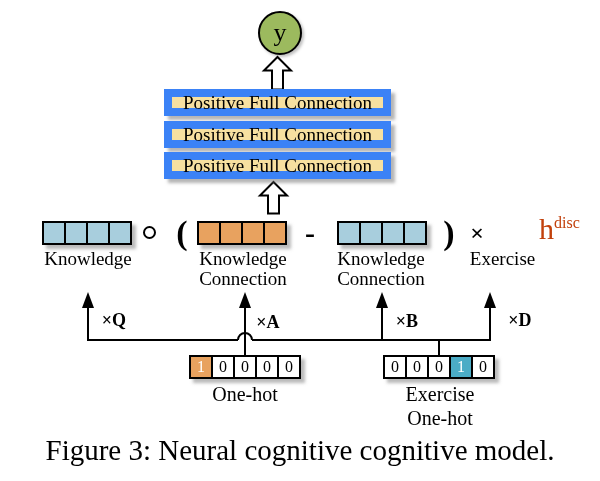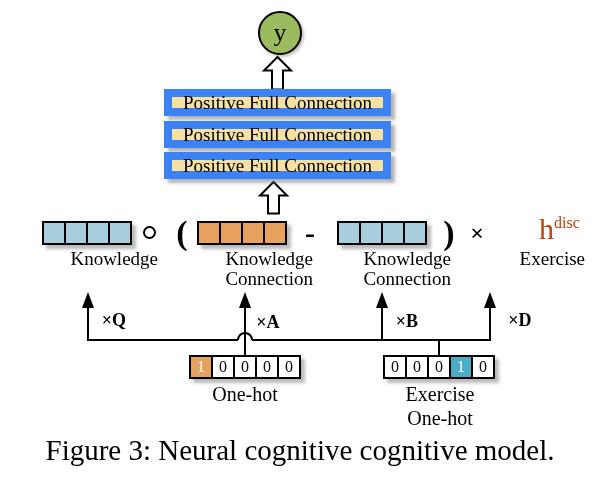--- a/index.html
+++ b/index.html
@@ -35,21 +35,21 @@
   .op-paren{font-size:34px;font-weight:bold;}
   .op-minus{font-size:30px;font-weight:bold;}
   .op-times{font-size:24px;font-weight:bold;}
   .ring{left:143px;top:226px;width:13px;height:13px;border:2.5px solid #000;
     border-radius:50%;box-sizing:border-box;}
   
   .hdisc{left:491px;top:212px;white-space:nowrap;color:#c2410c;margin-left:48px;}
   .hdisc .hbase{font-size:30px;}
   .hdisc .hsup{font-size:16px;position:relative;top:-11px;}
   
-  .termlab{font-size:19px;line-height:20px;text-align:right;top:249px;}
+  .termlab{font-size:19px;line-height:20px;text-align:center;top:249px;}
   
   .mult{font-size:18px;font-weight:bold;width:36px;text-align:center;}
   
   .ohlab{font-size:20px;line-height:24px;text-align:center;top:382px;}
   .caption{left:0;top:434px;width:600px;text-align:center;font-size:29px;}
   svg.wires{left:0;top:0;}
 </style>
 </head>
 <body>
 

